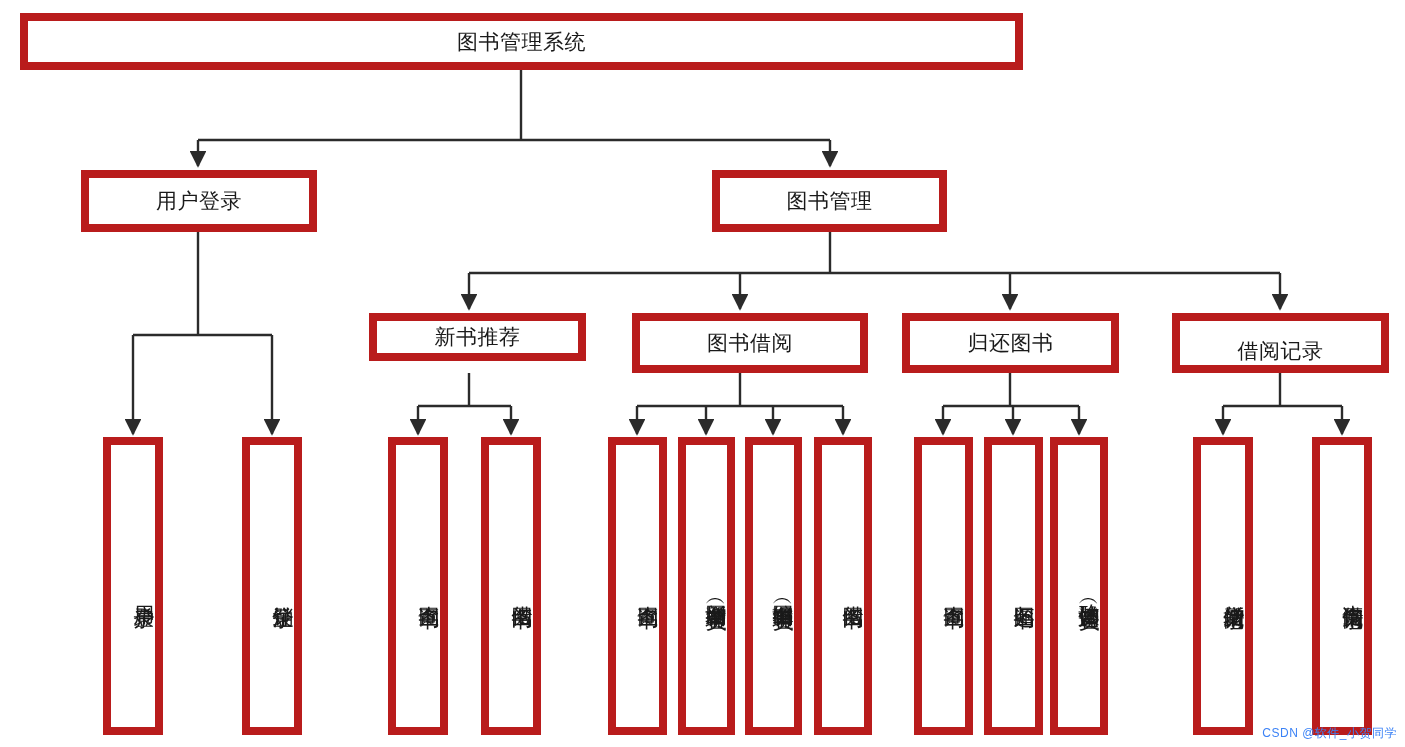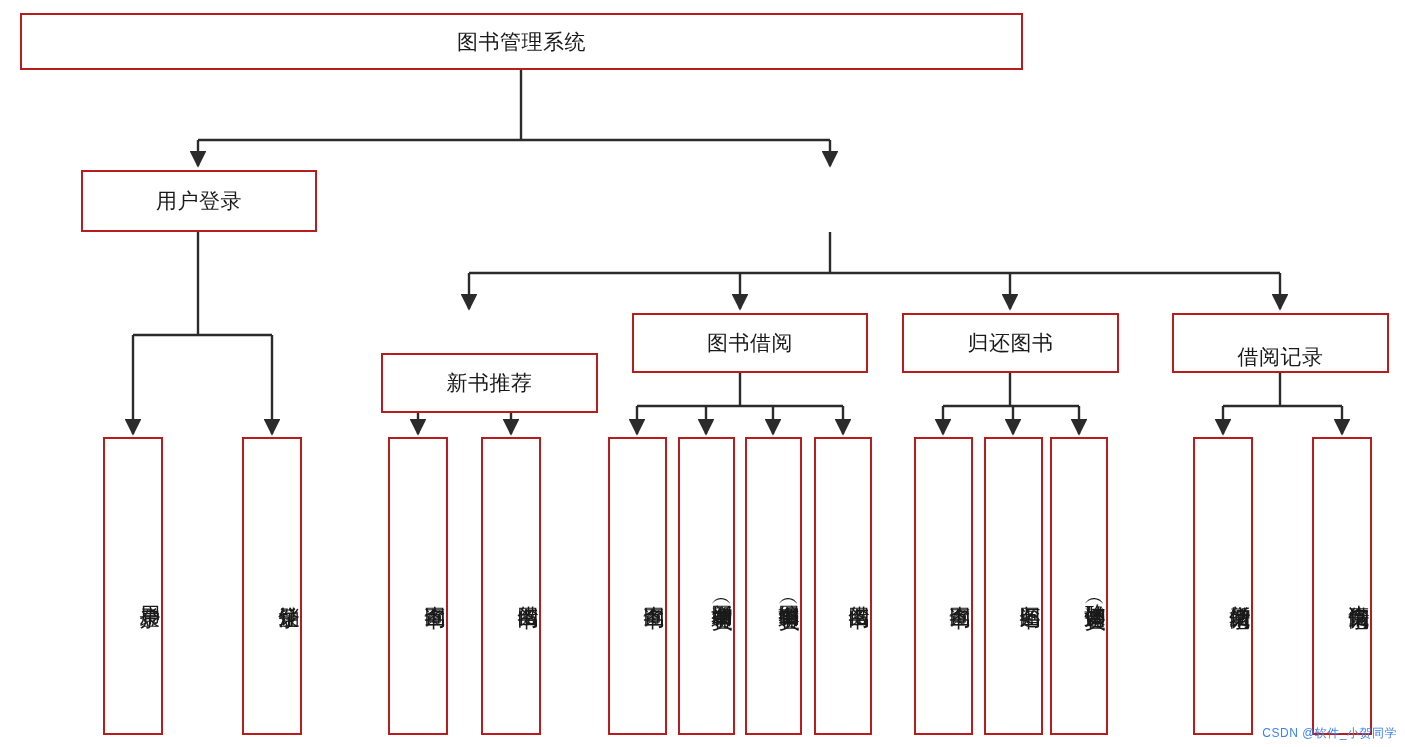--- a/index.html
+++ b/index.html
@@ -21,21 +21,21 @@
     position: absolute;
     left: 0;
     top: 0;
     width: 1405px;
     height: 747px;
     pointer-events: none;
   }
   .node {
     position: absolute;
     box-sizing: border-box;
-    border: 2px solid #b91c1c;
+    border: 8px solid #b91c1c;
     background: #ffffff;
     display: flex;
     align-items: center;
     justify-content: center;
     color: #1a1a1a;
   }
   .node.horiz {
     font-size: 21px;
     letter-spacing: 0.5px;
   }
@@ -119,22 +119,25 @@
     </g>
   </svg>
 
   <div class="node horiz" style="left:20px; top:13px; width:1003px; height:57px;">
     <span class="label">图书管理系统</span>
   </div>
 
   <div class="node horiz" style="left:81px; top:170px; width:236px; height:62px;">
     <span class="label">用户登录</span>
   </div>
+  <div class="node horiz" style="left:712px; top:170px; width:235px; height:62px;">
+    <span class="label">图书管理</span>
+  </div>
 
-  <div class="node horiz" style="left:381px; top:313px; width:217px; height:60px;margin-top:40px;">
+  <div class="node horiz" style="left:369px; top:313px; width:217px; height:48px;">
     <span class="label">新书推荐</span>
   </div>
   <div class="node horiz" style="left:632px; top:313px; width:236px; height:60px;">
     <span class="label">图书借阅</span>
   </div>
   <div class="node horiz" style="left:902px; top:313px; width:217px; height:60px;">
     <span class="label">归还图书</span>
   </div>
   <div class="node horiz" style="left:1172px; top:313px; width:217px; height:60px;align-items:flex-end;">
     <span class="label">借阅记录</span>

